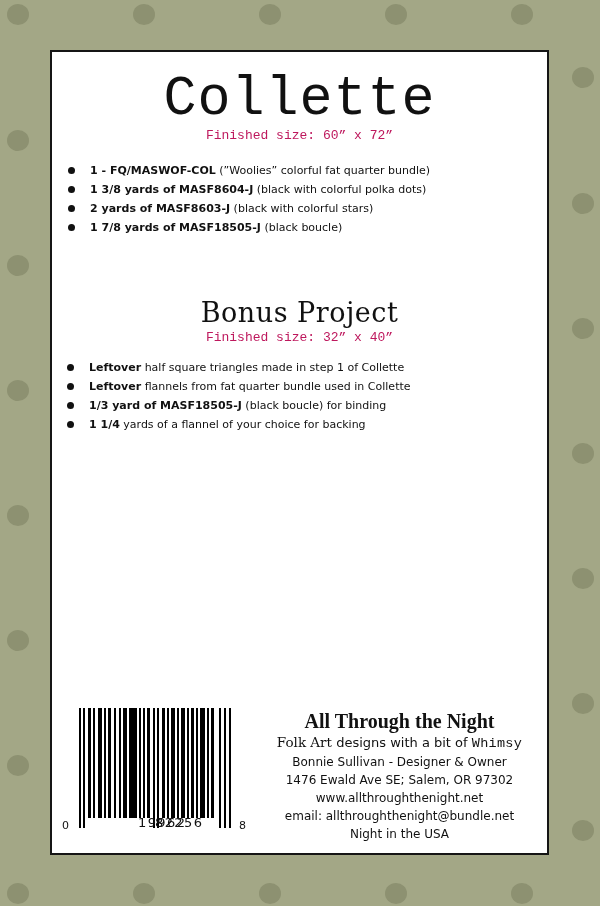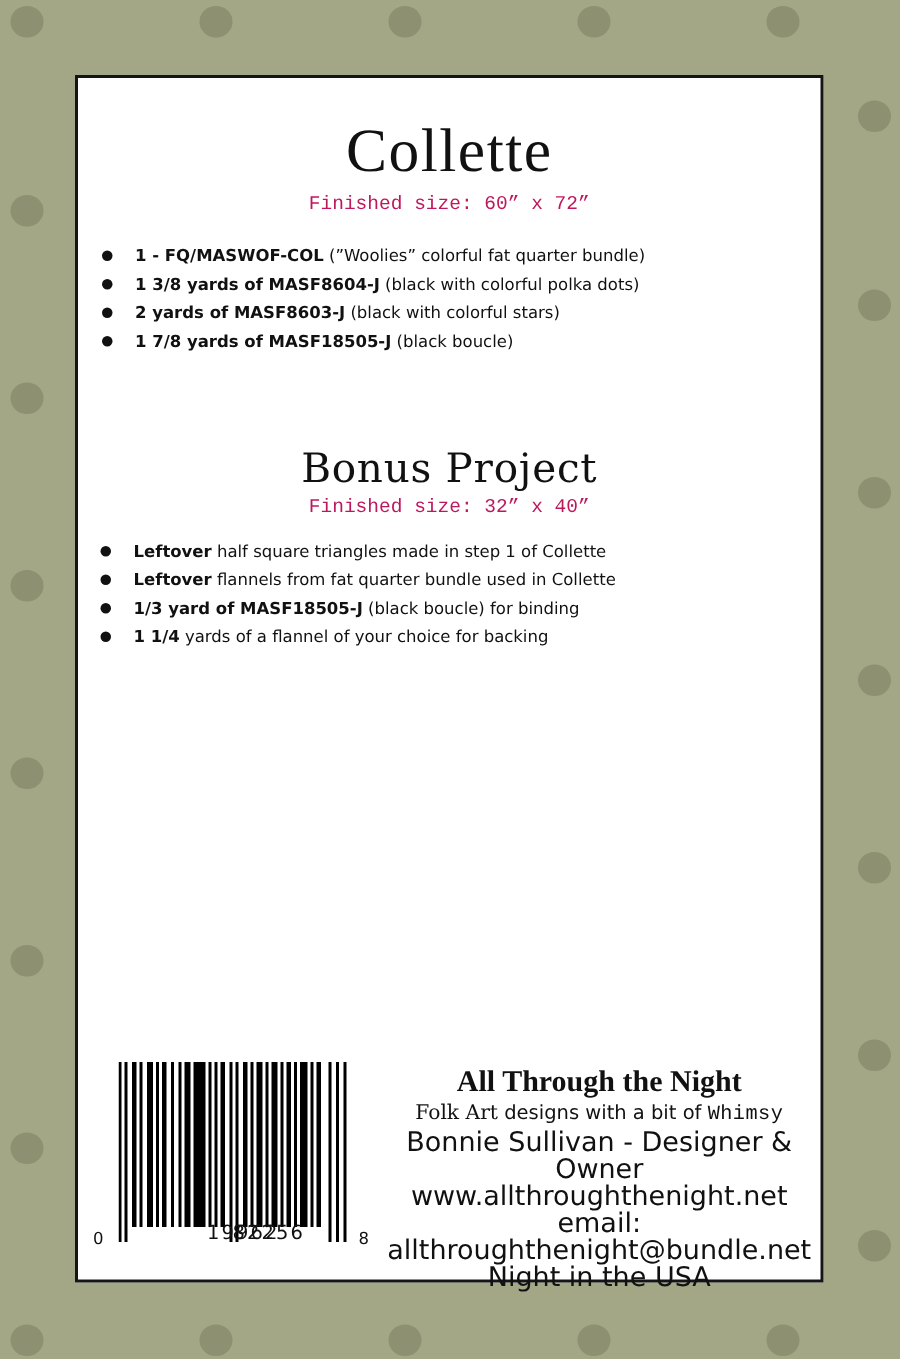--- a/index.html
+++ b/index.html
@@ -31,22 +31,22 @@
       height: 801px;
       background: #ffffff;
       border: 2px solid #151515;
     }
     .title {
       position: absolute;
       left: 0;
       right: 0;
       top: 22px;
       text-align: center;
-      font-family: Liberation Serif, serif;
-      font-size: 41px;
+      font-family: Liberation Mono, monospace;
+      font-size: 55px;
       line-height: 52px;
       letter-spacing: 1px;
       color: #111;
     }
     .subtitle {
       position: absolute;
       left: 0;
       right: 0;
       text-align: center;
       font-family: Liberation Mono, monospace;
@@ -151,21 +151,21 @@
       font-family: "DejaVu Serif", serif;
       font-size: 13.5px;
     }
     .company .tagline .whimsy {
       font-family: Liberation Mono, monospace;
       font-size: 13.5px;
       letter-spacing: 0.3px;
     }
     .company .line {
       font-family: "DejaVu Sans", sans-serif;
-      font-size: 18px;
+      font-size: 12px;
       line-height: 18px;
     }
   </style>
 </head>
 <body>
 
 <div>
 
   <div class="dot" style="left:18px;top:14px"></div>
   <div class="dot" style="left:144px;top:14px"></div>
@@ -286,18 +286,19 @@
     <span class="bd-first">0</span>
     <span class="bd-left">19962</span>
     <span class="bd-right">82256</span>
     <span class="bd-last">8</span>
   </div>
 
   <div class="company">
     <div class="name">All Through the Night</div>
     <div class="tagline"><span class="serif">Folk Art</span><span> designs with a bit of </span><span class="whimsy">Whimsy</span></div>
     <div class="line">Bonnie Sullivan - Designer &amp; Owner</div>
+    <div class="line">1476 Ewald Ave SE;  Salem, OR  97302</div>
     <div class="line">www.allthroughthenight.net</div>
     <div class="line">email: allthroughthenight@bundle.net</div>
     <div class="line">Night in the USA</div>
   </div>
 
 </div>
 
 </body></html>

